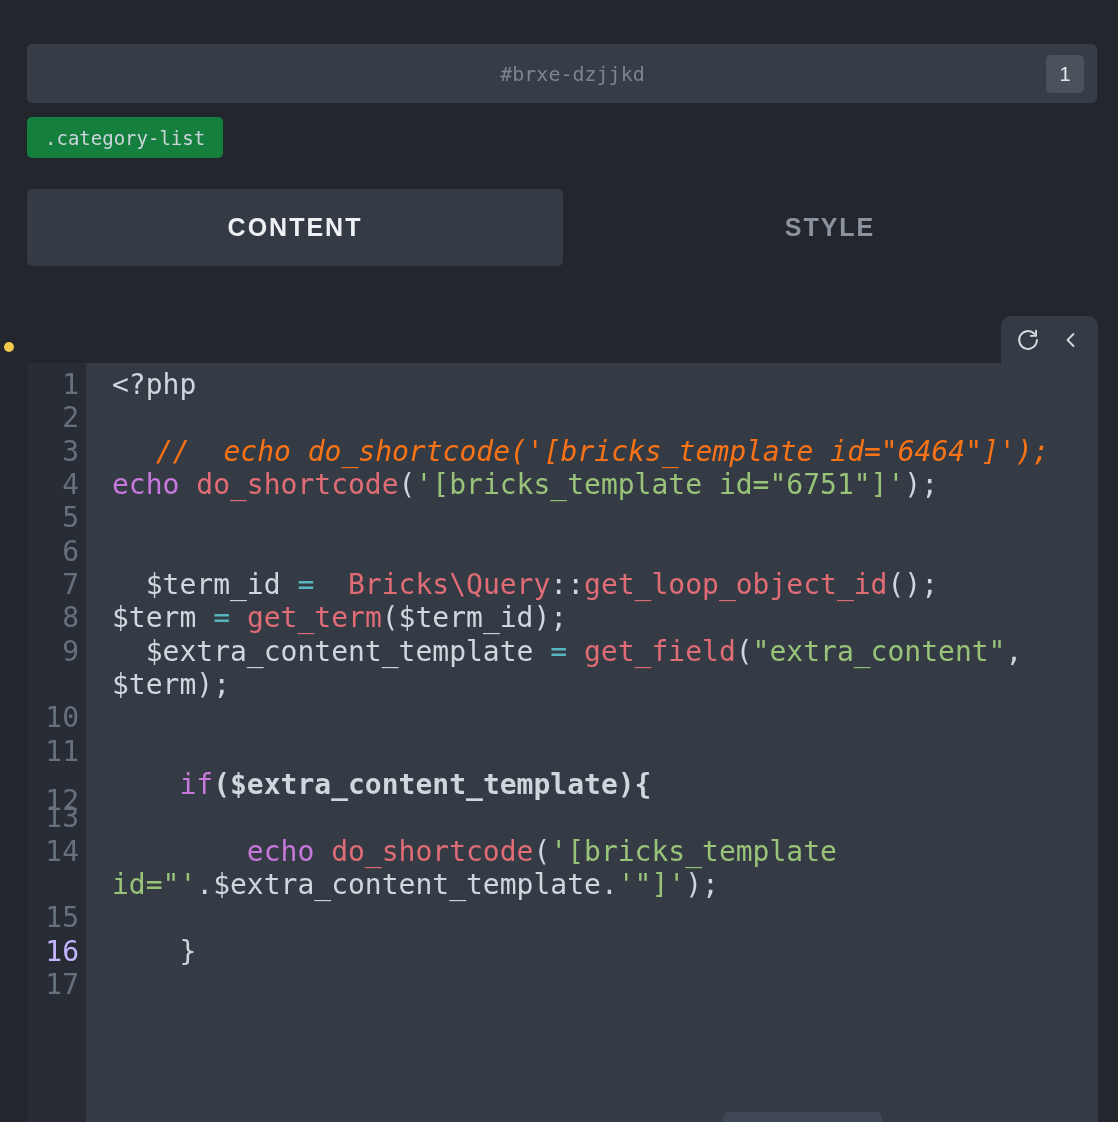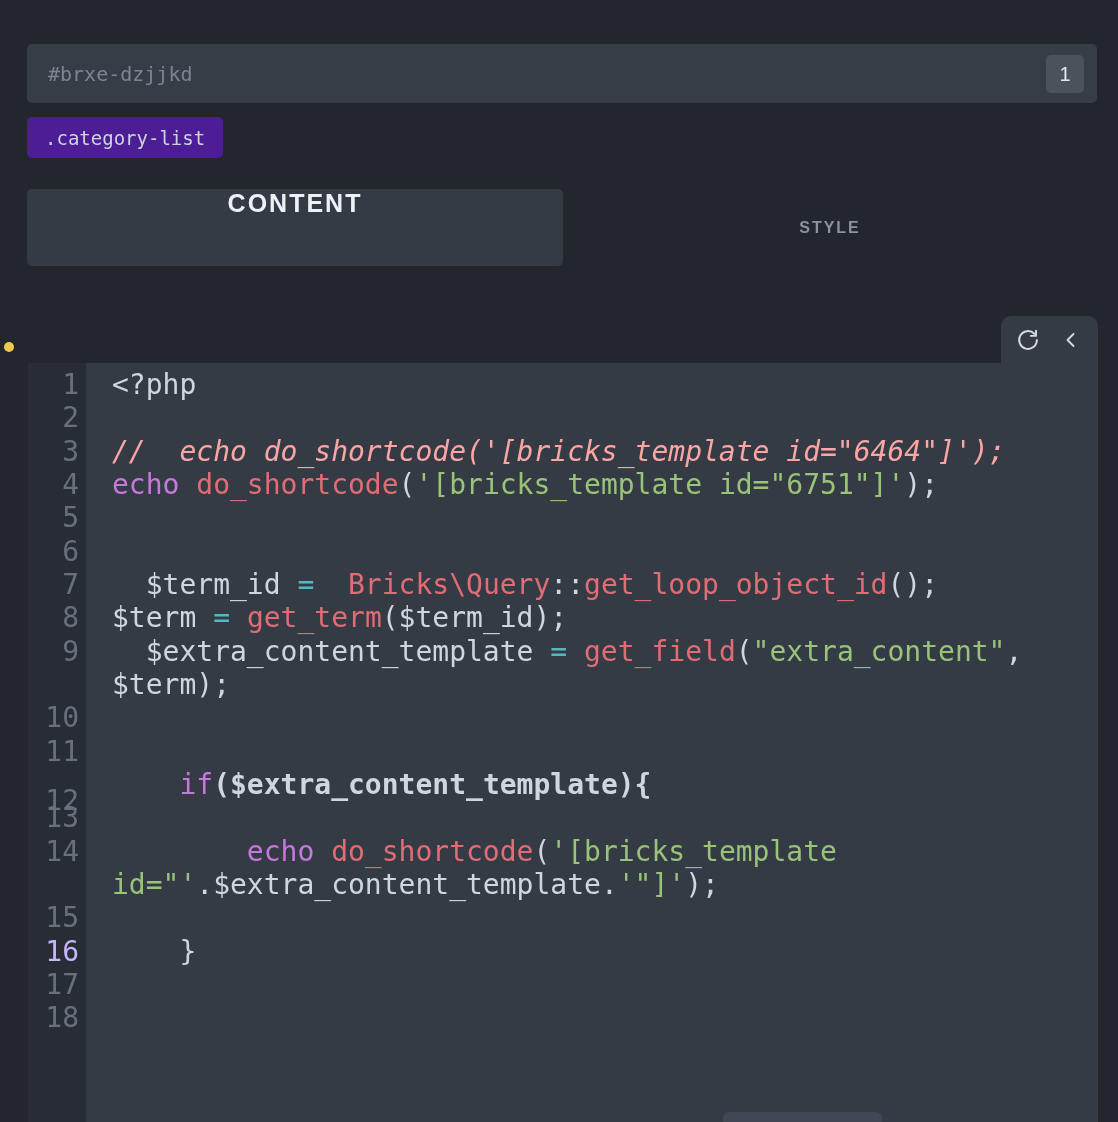--- a/index.html
+++ b/index.html
@@ -3,21 +3,21 @@
 <meta charset="utf-8">
 <style>
   * { margin: 0; padding: 0; box-sizing: border-box; }
   html, body { width: 1118px; height: 1122px; }
   body {
     background: #23272d;
     font-family: "Liberation Sans", sans-serif;
     position: relative;
     overflow: hidden;
   }
-  .mono { font-family: "DejaVu Sans Mono", monospace; }
+  .mono { font-family: "DejaVu Sans Mono", monospace; text-align: center; }
 
   
   .id-input {
     position: absolute; left: 27px; top: 44px;
     width: 1070px; height: 59px;
     background: #373d46; border-radius: 5px;
     display: flex; align-items: center;
   }
   .id-placeholder {
     font-family: "DejaVu Sans Mono", monospace;
@@ -27,48 +27,48 @@
   .count-badge {
     position: absolute; right: 13px; top: 11px;
     width: 38px; height: 38px;
     background: #4a525c; border-radius: 5px;
     display: flex; align-items: center; justify-content: center;
     font-size: 20px; color: #e3e7eb;
   }
   .class-chip {
     position: absolute; left: 27px; top: 117px;
     height: 41px; padding: 16px 18px;
-    background: #4c1d95; border-radius: 5px;
+    background: #15803d; border-radius: 5px;
     display: inline-flex; align-items: center;
     font-family: "DejaVu Sans Mono", monospace;
     font-size: 19px; color: #cdd4db;
   }
 
   
   .tab-content {
     position: absolute; left: 27px; top: 189px;
     width: 536px; height: 77px;
     background: #343b44; border-radius: 5px;
-    display: flex; justify-content: center;
+    display: flex; align-items: center; justify-content: center;
     border: none; cursor: pointer;
   }
   .tab-content .tab-label {
     font-family: "Liberation Sans", sans-serif;
     font-size: 25px; font-weight: bold; letter-spacing: 2px;
     color: #eef1f4;
   }
   .tab-style {
     position: absolute; left: 563px; top: 189px;
     width: 534px; height: 77px;
     background: transparent; border: none; cursor: pointer;
     display: flex; align-items: center; justify-content: center;
   }
   .tab-style .tab-label {
     font-family: "Liberation Sans", sans-serif;
-    font-size: 16px; font-weight: bold; letter-spacing: 2px;
+    font-size: 25px; font-weight: bold; letter-spacing: 2px;
     color: #8b939e;
   }
 
   
   .editor-toolbar {
     position: absolute; left: 1001px; top: 316px;
     width: 97px; height: 47px;
     background: #353b45; border-radius: 10px 10px 0 0;
     display: flex; align-items: center; justify-content: space-evenly;
   }
@@ -162,21 +162,21 @@
       <div class="code-row">
         <span class="line-num" style="color: rgb(103, 113, 125);">1</span>
         <span class="line-code"><span class="tok-plain" style="color: rgb(206, 214, 222);">&lt;?php</span></span>
       </div>
       <div class="code-row">
         <span class="line-num" style="color: rgb(103, 113, 125);">2</span>
         <span class="line-code"></span>
       </div>
       <div class="code-row">
         <span class="line-num" style="color: rgb(103, 113, 125);">3</span>
-        <span class="line-code"><span class="tok-comment" style="color: #fca5a5;">//  echo do_shortcode('[bricks_template id="6464"]');</span></span>
+        <span class="line-code"><span class="tok-comment" style="color: #f97316; margin-left: 44px;">//  echo do_shortcode('[bricks_template id="6464"]');</span></span>
       </div>
       <div class="code-row">
         <span class="line-num" style="color: rgb(103, 113, 125);">4</span>
         <span class="line-code"><span class="tok-keyword" style="color: rgb(198, 120, 221);">echo</span><span class="tok-plain" style="color: rgb(206, 214, 222);"> </span><span class="tok-function" style="color: rgb(224, 108, 117);">do_shortcode</span><span class="tok-plain" style="color: rgb(206, 214, 222);">(</span><span class="tok-string" style="color: rgb(152, 195, 121);">'[bricks_template id="6751"]'</span><span class="tok-plain" style="color: rgb(206, 214, 222);">);</span></span>
       </div>
       <div class="code-row">
         <span class="line-num" style="color: rgb(103, 113, 125);">5</span>
         <span class="line-code"></span>
       </div>
       <div class="code-row">
@@ -226,21 +226,17 @@
       <div class="code-row">
         <span class="line-num" style="color: rgb(103, 113, 125);">15</span>
         <span class="line-code"></span>
       </div>
       <div class="code-row">
         <span class="line-num" style="color: #c4b5fd;">16</span>
         <span class="line-code"><span class="tok-plain" style="color: rgb(206, 214, 222);">    }</span></span>
       </div>
       <div class="code-row">
         <span class="line-num" style="color: rgb(103, 113, 125);">17</span>
-        <span class="line-code"></span>
-      </div>
-      <div class="code-row">
-        <span class="line-num" style="color: rgb(103, 113, 125);">18</span>
         <span class="line-code"></span>
       </div>
     </div>
   <div class="hscroll-thumb"></div>
 </div>
 
 </body></html>

